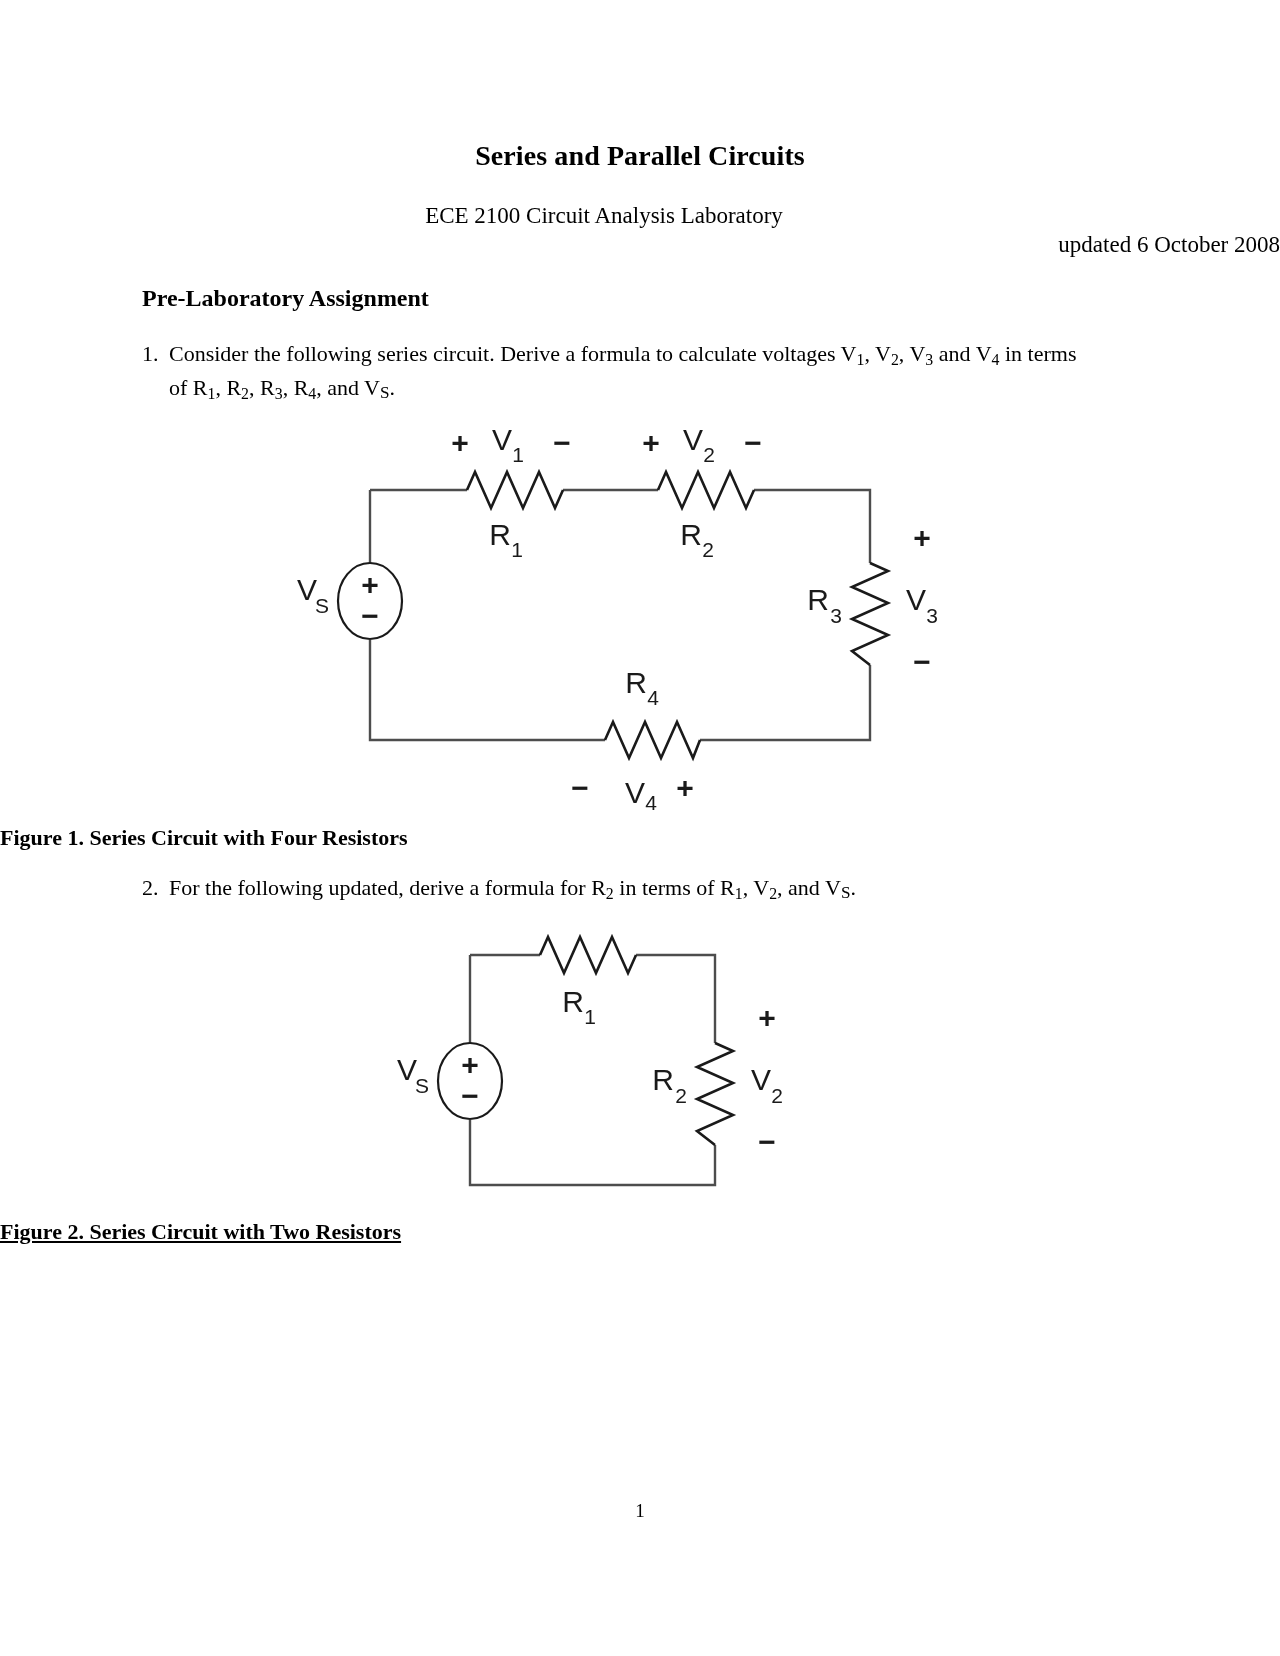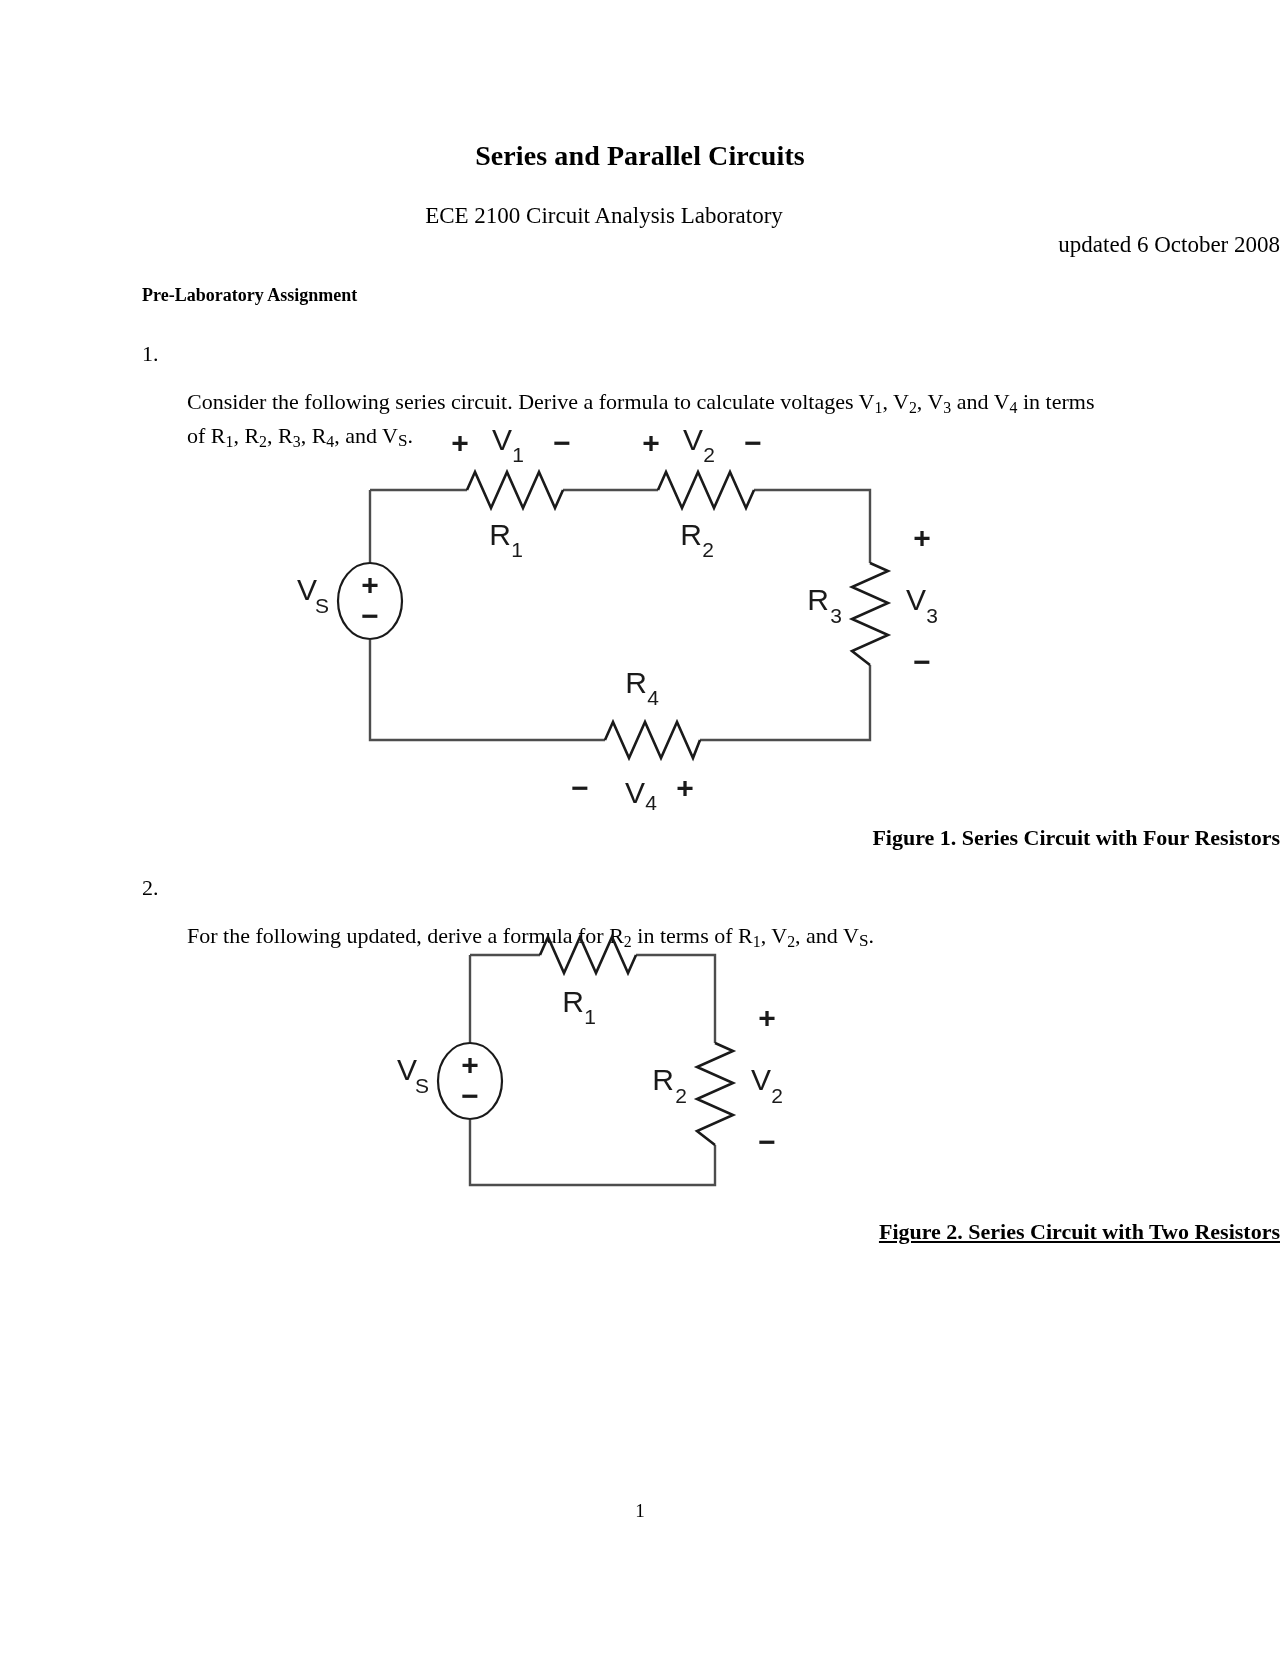--- a/index.html
+++ b/index.html
@@ -49,57 +49,56 @@
     left: 0;
     top: 232px;
     width: 1280px;
     text-align: right;
     font-size: 23px;
   }
   .section-heading {
     position: absolute;
     left: 142px;
     top: 285px;
-    font-size: 18px;
+    font-size: 24px;
     font-weight: bold;
   }
 
   
   .list-item {
     position: absolute;
     font-size: 22px;
     line-height: 28px;
   }
   .li-num {
     position: absolute;
     width: 34px;
     text-align: left;
   }
   .li-body {
     position: absolute;
-    left: 45px;
+    left: 27px;
     width: 930px;
-    margin-top: 48px;
   }
   .item-1 { left: 142px; top: 340px; width: 980px; }
   .item-2 { left: 142px; top: 874px; width: 980px; }
 
   sub { font-size: 0.72em; vertical-align: -0.28em; }
   .sc-sub { font-size: 0.78em; vertical-align: -0.16em; }
 
   
   .figure-svg { position: absolute; }
   #figure-1-svg { left: 270px; top: 410px; }
   #figure-2-svg { left: 370px; top: 920px; }
 
   .fig-caption {
     position: absolute;
     width: 1280px;
     left: 0;
-    text-align: right;
+    text-align: left;
     font-size: 22px;
     font-weight: bold;
   }
   #figure-1-caption { top: 825px; }
   #figure-2-caption { top: 1219px; text-decoration: underline; }
 
   .page-number {
     position: absolute;
     left: 0;
     top: 1500px;

